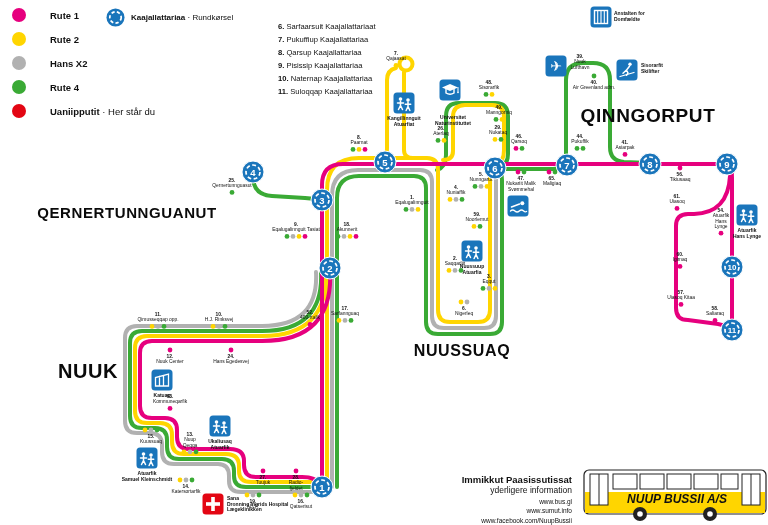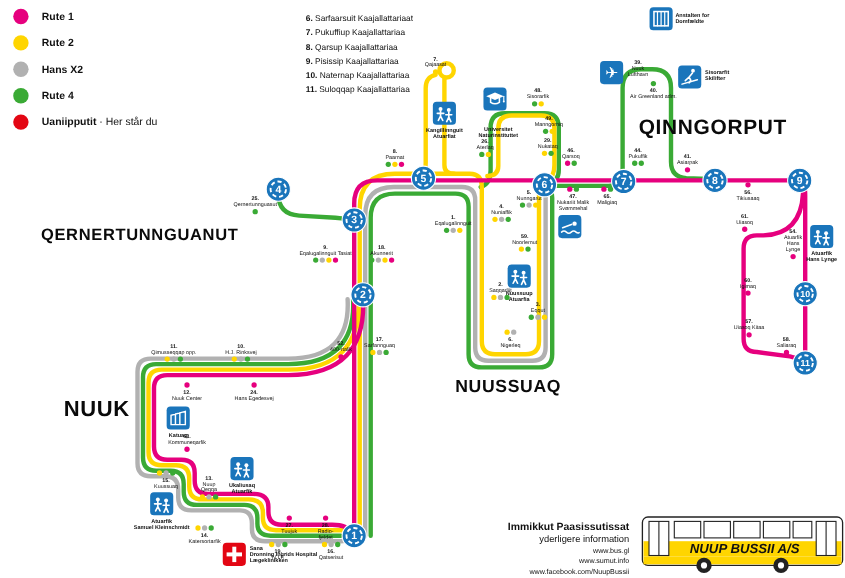--- a/index.html
+++ b/index.html
@@ -12,37 +12,37 @@
   
   .sn{font-weight:700;font-size:4.9px;fill:#111;}
   .sl{font-size:4.9px;fill:#111;}
   .il{font-size:5px;font-weight:700;fill:#111;}
   .rn{fill:#fff;font-weight:700;}
   .area{font-weight:700;fill:#0a0a0a;letter-spacing:.6px;}
 
   
   .legend{position:absolute;top:8px;left:12px;display:flex;gap:16px;z-index:5;}
   .lg-routes{width:78px;}
-  .lg-routes .row{display:flex;align-items:center;gap:12px;height:14px;margin-bottom:10px;}
+  .lg-routes .row{display:flex;align-items:center;gap:24px;height:14px;margin-bottom:10px;}
   .dot{width:14px;height:14px;border-radius:50%;display:inline-block;flex:0 0 14px;}
   .lg-routes .lbl{font-size:9.5px;font-weight:700;white-space:nowrap;}
   .red-row{margin-top:4px;text-align:center;}
   .red-row .lbl{font-weight:400;}
   .red-row b{font-weight:700;}
   .lg-rk{display:flex;gap:14px;}
   .rk-left{width:158px;}
   .rk-head{display:flex;align-items:center;gap:6px;margin-bottom:4px;}
   .rk-icon{width:19px;height:19px;flex:0 0 19px;}
   .rk-title{font-size:8px;white-space:nowrap;}
   .rk-title b{font-weight:700;}
   ol.rk-list{list-style:none;margin:0;padding:0;}
   .rk-left ol.rk-list{margin-left:25px;}
   ol.rk-list li{font-size:7.6px;line-height:13px;white-space:nowrap;}
   ol.rk-list li b{font-weight:700;}
-  #rk-col2{margin-top:2px;}
+  #rk-col2{margin-top:12px;}
 
   
   .info{position:absolute;right:196px;top:474px;text-align:right;z-index:5;}
   .i-title{font-size:9.5px;font-weight:700;}
   .i-sub{font-size:8.5px;}
   .i-links{font-size:6.5px;line-height:1.45;margin-top:2px;}
 
   
   .buslogo{position:absolute;left:582px;top:464px;z-index:5;}
 </style>
@@ -519,20 +519,27 @@
           <span class="lbl">Rute 4</span>
         </div>
       </div>
     <div class="row red-row">
       <span class="dot" id="red-dot" style="background: rgb(227, 6, 19);"></span>
       <span class="lbl"><b>Uaniipputit</b> · <span>Her står du</span></span>
     </div>
   </div>
   <div class="lg-rk">
     <div class="rk-left">
+      <div class="rk-head">
+        <svg class="rk-icon" viewBox="0 0 20 20">
+          <circle cx="10" cy="10" r="9.5" fill="#1A75BB"></circle>
+          <circle cx="10" cy="10" r="6" fill="none" stroke="#fff" stroke-width="1.8" stroke-dasharray="3.4 2.4"></circle>
+        </svg>
+        <span class="rk-title"><b>Kaajallattariaa</b> · <span>Rundkørsel</span></span>
+      </div>
     </div>
     <ol class="rk-list" id="rk-col2">
         <li><b>6. </b>Sarfaarsuit Kaajallattariaat</li>
         <li><b>7. </b>Pukuffiup Kaajallattariaa</li>
         <li><b>8. </b>Qarsup Kaajallattariaa</li>
         <li><b>9. </b>Pisissip Kaajallattariaa</li>
         <li><b>10. </b>Naternap Kaajallattariaa</li>
         <li><b>11. </b>Suloqqap Kaajallattariaa</li>
       </ol>
   </div>

